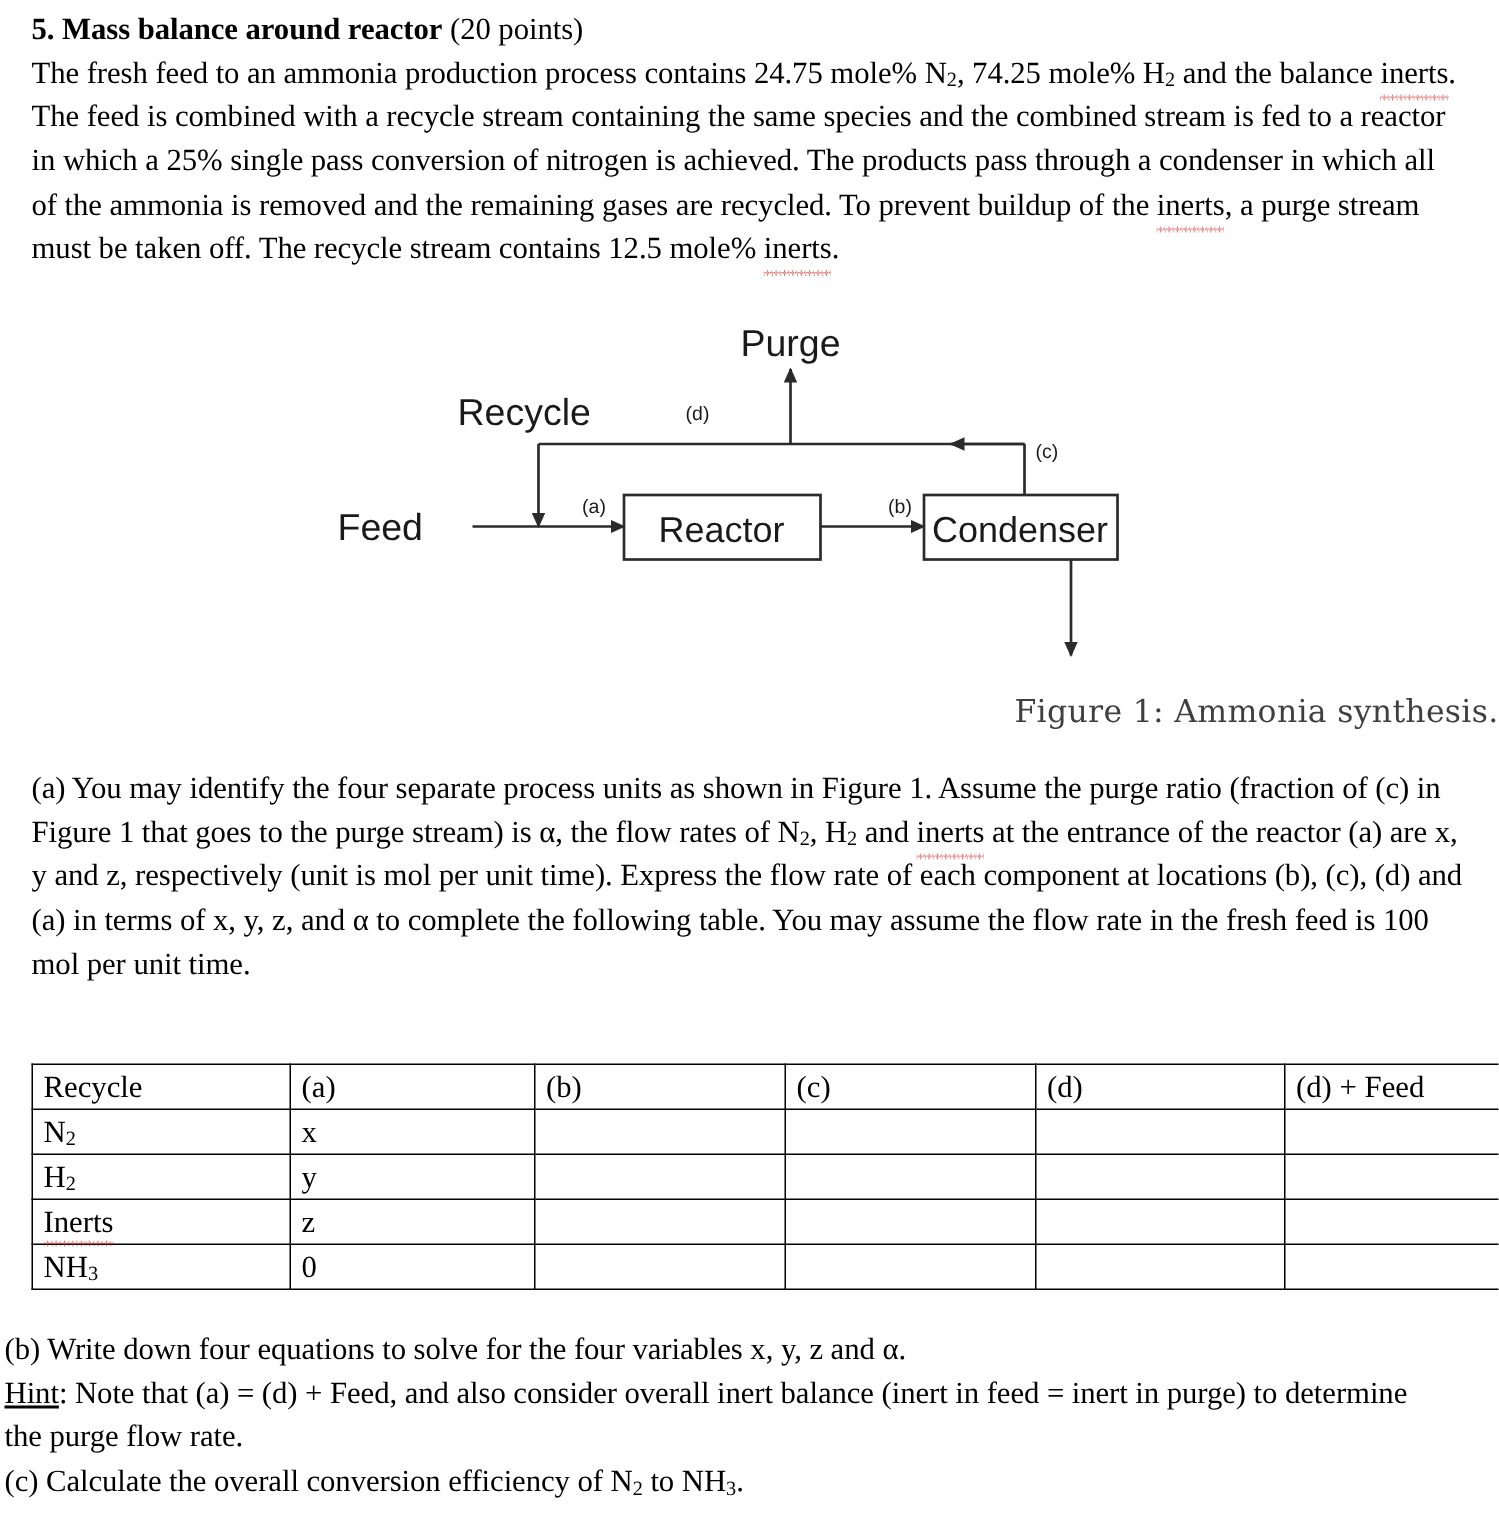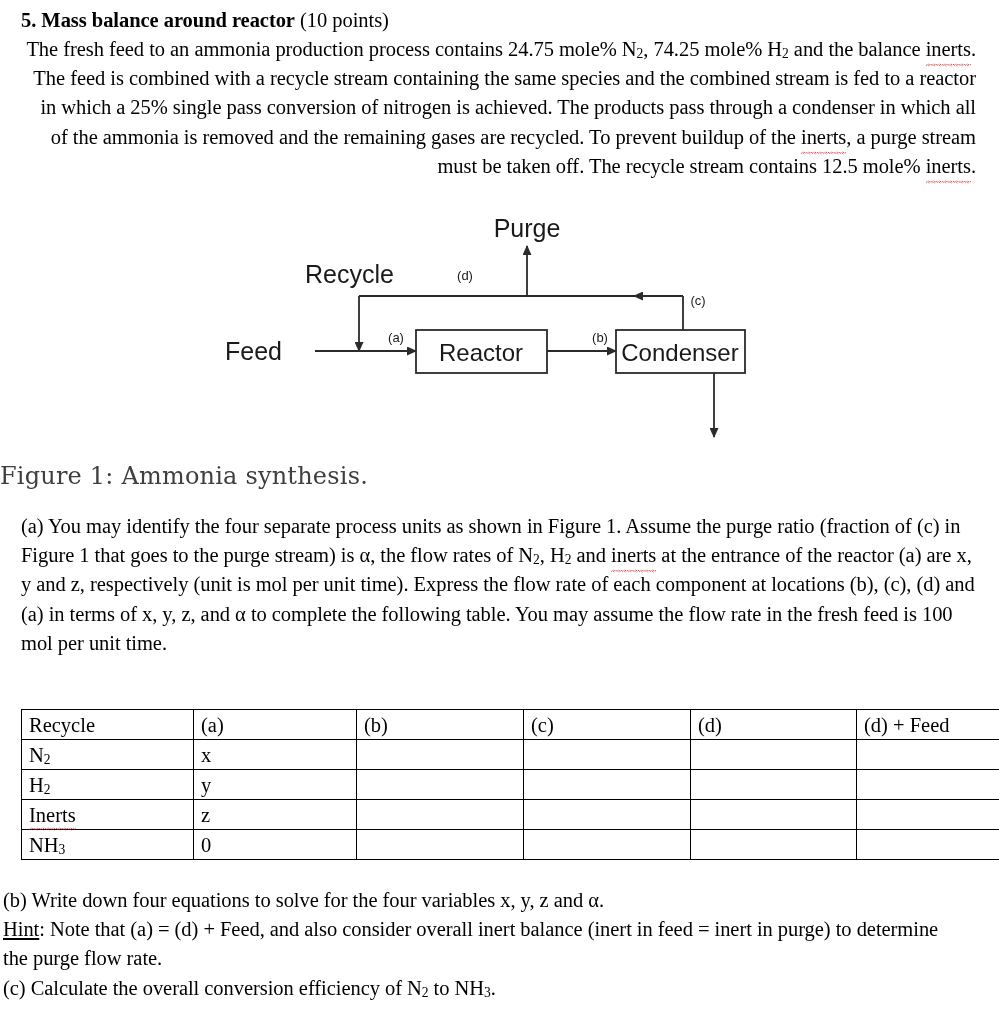--- a/index.html
+++ b/index.html
@@ -24,21 +24,21 @@
   }
 
   
   .textblock {
     position: absolute;
     font-size: 20.5px;
     line-height: 29.2px;
     letter-spacing: -0.05px;
   }
   .t-title   { left: 21px; top: 6px;   width: 950px; }
-  .t-intro   { left: 21px; top: 35px;  width: 955px; text-align: right; }
+  .t-intro   { left: 21px; top: 35px;  width: 955px; }
   .t-parta   { left: 21px; top: 512px; width: 955px; }
   .t-partb   { left: 3px; top: 886px; width: 955px; }
 
   b.hdr { font-weight: bold; }
   .u    { text-decoration: underline; }
 
   sub {
     font-size: 0.66em;
     vertical-align: -0.18em;
     line-height: 0;
@@ -73,23 +73,23 @@
     height: 290px;
     text-align: center;
   }
   .figure svg { display: block; }
 
   .fig-caption {
     position: absolute;
     left: 0;
     top: 462px;
     width: 999px;
-    text-align: left;
+    text-align: right;
     font-family: "DejaVu Serif", "Liberation Serif", serif;
-    font-size: 24px;
+    font-size: 21px;
     color: #3f3f3f;
     letter-spacing: 0.2px;
   }
 
   
   .tbl {
     position: absolute;
     left: 21px;
     top: 709px;
     width: 956px;
@@ -110,21 +110,21 @@
   .c2 { width: 159px; }
   .c3 { width: 159px; }
   .c4 { width: 158px; }
   .c5 { width: 161px; }
 </style>
 </head>
 <body>
 
 <div class="page">
 
-  <div class="textblock t-title"><b class="hdr">5. Mass balance around reactor</b><span> (10 points)</span></div>
+  <div class="textblock t-title"><b class="hdr">5. Mass balance around reactor</b><span> (20 points)</span></div>
 
   <div class="textblock t-intro"><span>The fresh feed to an ammonia production process contains 24.75 mole% N</span><sub>2</sub><span>, 74.25 mole% H</span><sub>2</sub><span> and the balance </span><span class="sq">inerts</span><span>. The feed is combined with a recycle stream containing the same species and the combined stream is fed to a reactor in which a 25% single pass conversion of nitrogen is achieved. The products pass through a condenser in which all of the ammonia is removed and the remaining gases are recycled. To prevent buildup of the </span><span class="sq">inerts</span><span>, a purge stream must be taken off. The recycle stream contains 12.5 mole% </span><span class="sq">inerts</span><span>.</span></div>
 
   <div class="figure">
     <svg width="999" height="290" viewBox="0 0 999 290" xmlns="http://www.w3.org/2000/svg">
       <defs>
         <marker id="arrowR" markerWidth="10" markerHeight="9" refX="9" refY="4.5" orient="auto" markerUnits="userSpaceOnUse">
           <path d="M0,0 L10,4.5 L0,9 z" fill="#2b2b2b"></path>
         </marker>
         <marker id="arrowL" markerWidth="10" markerHeight="9" refX="9" refY="4.5" orient="auto" markerUnits="userSpaceOnUse">

